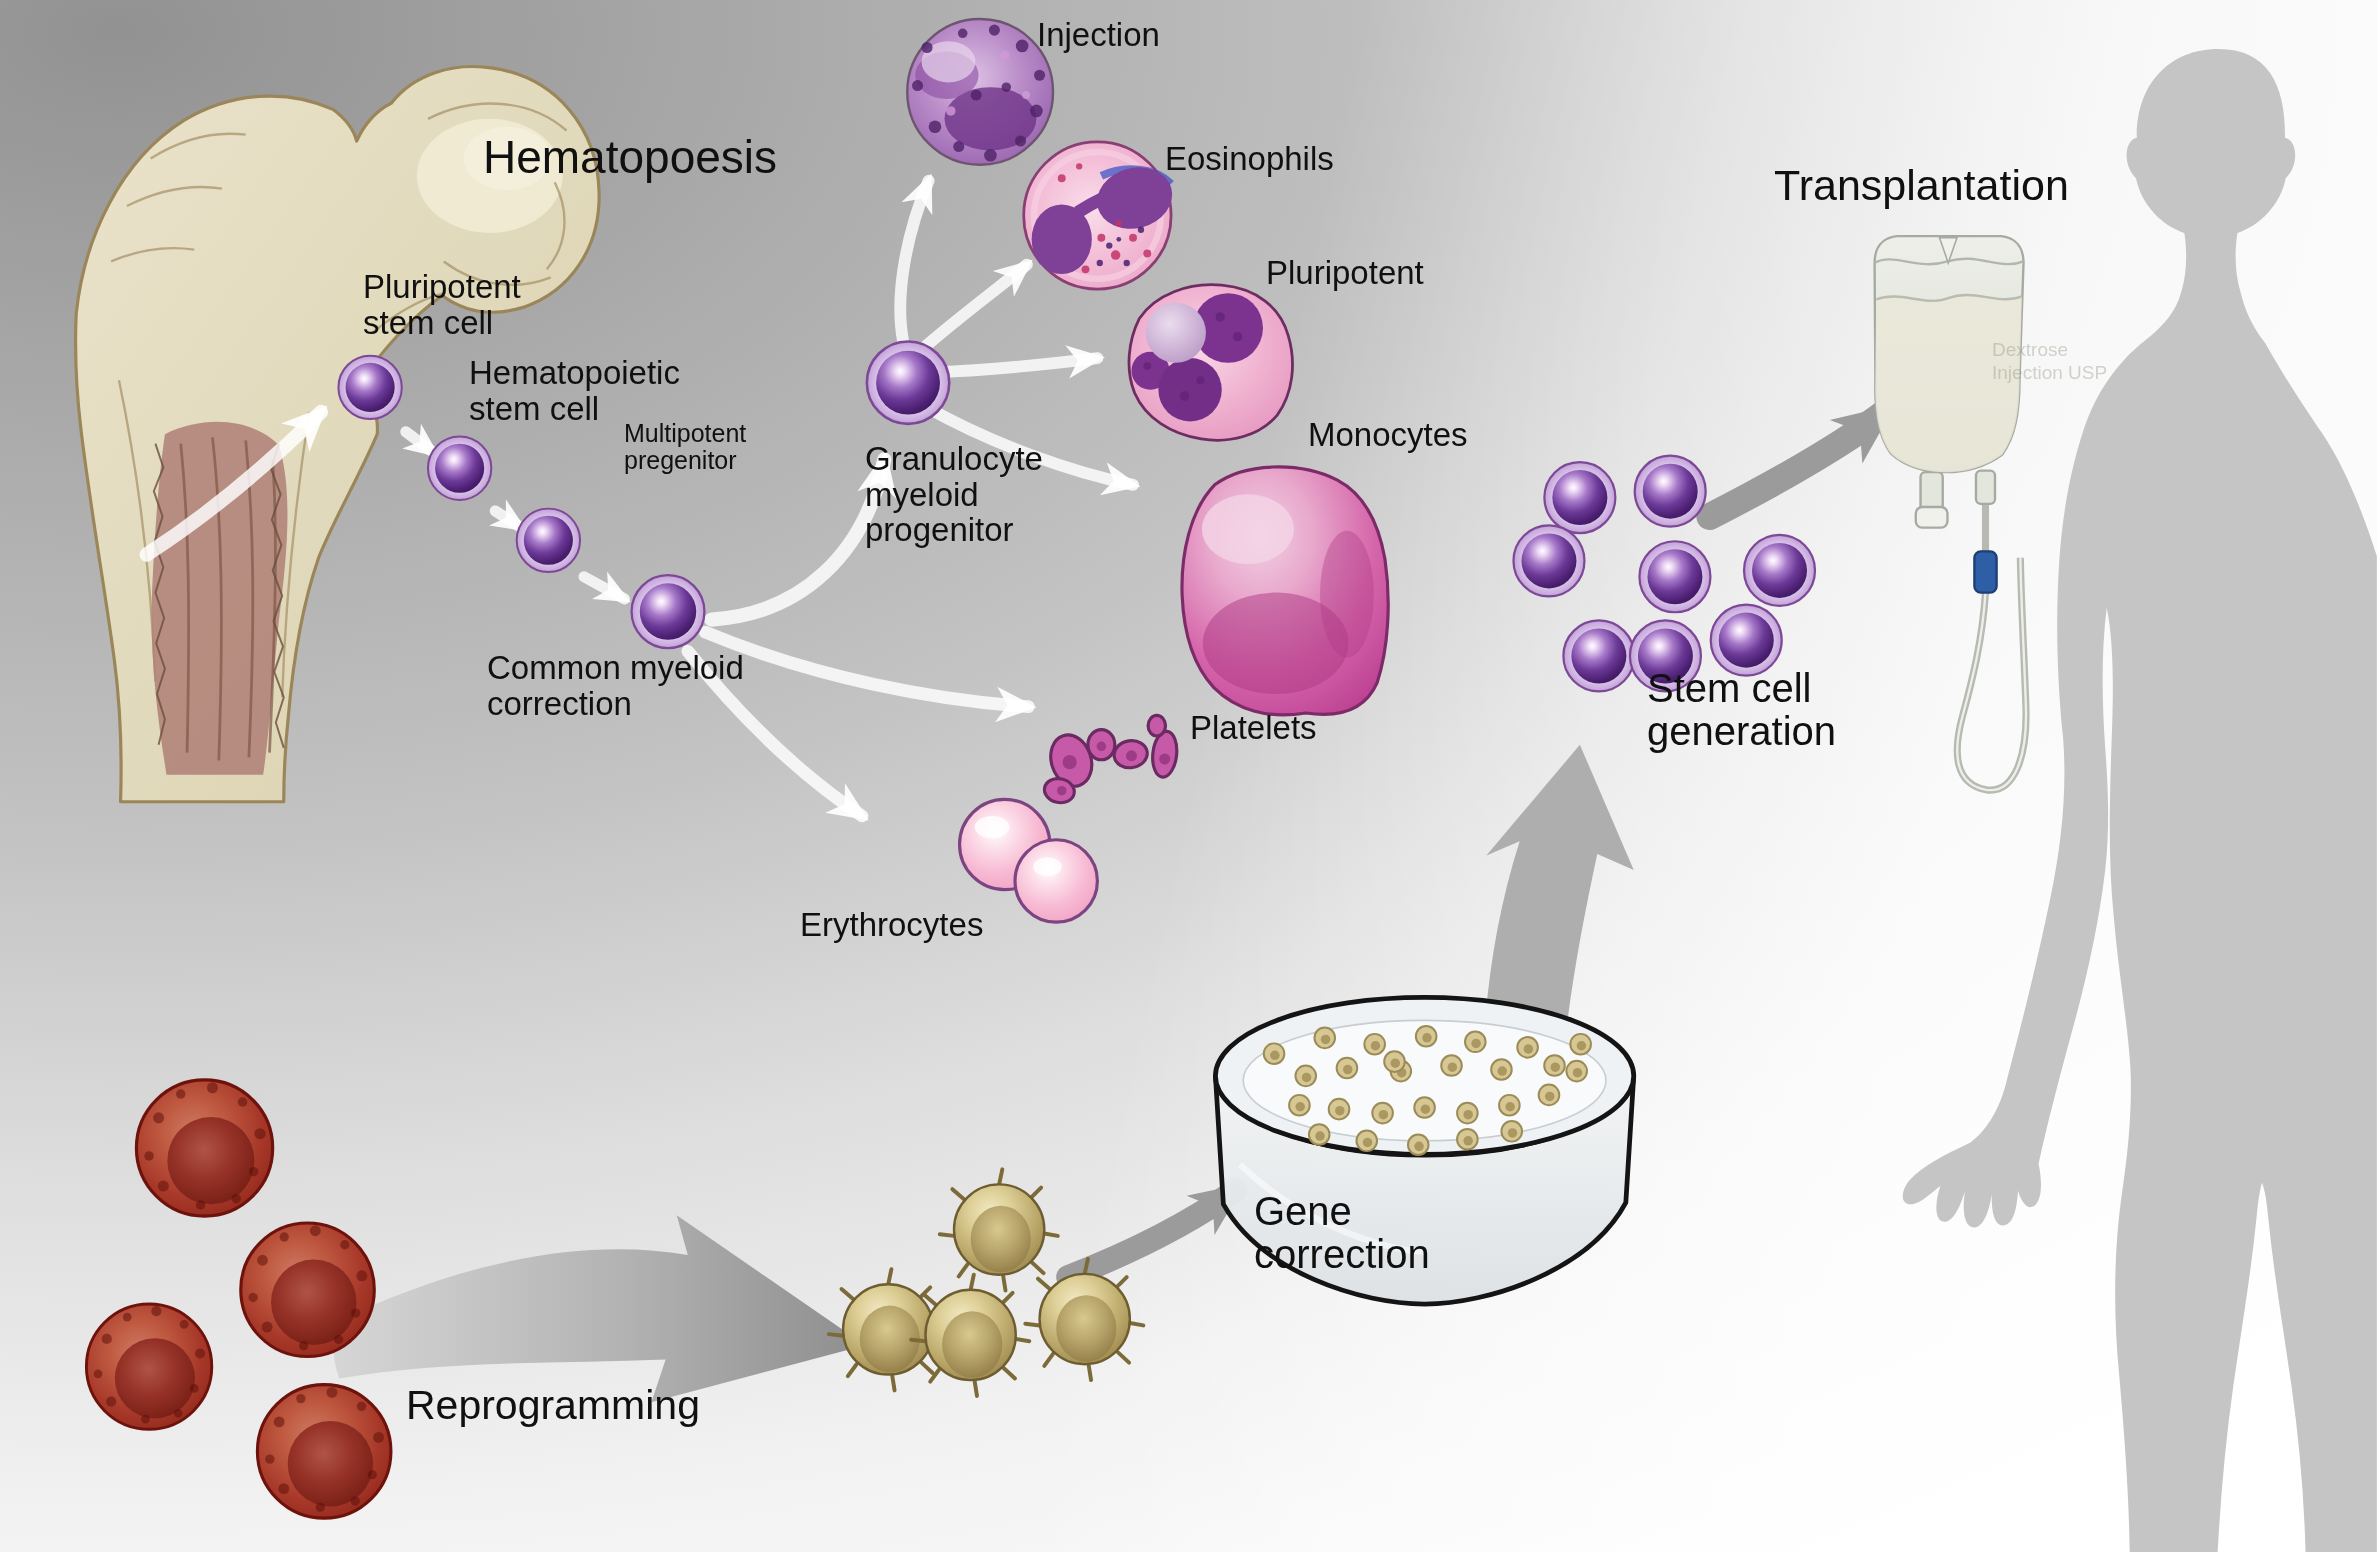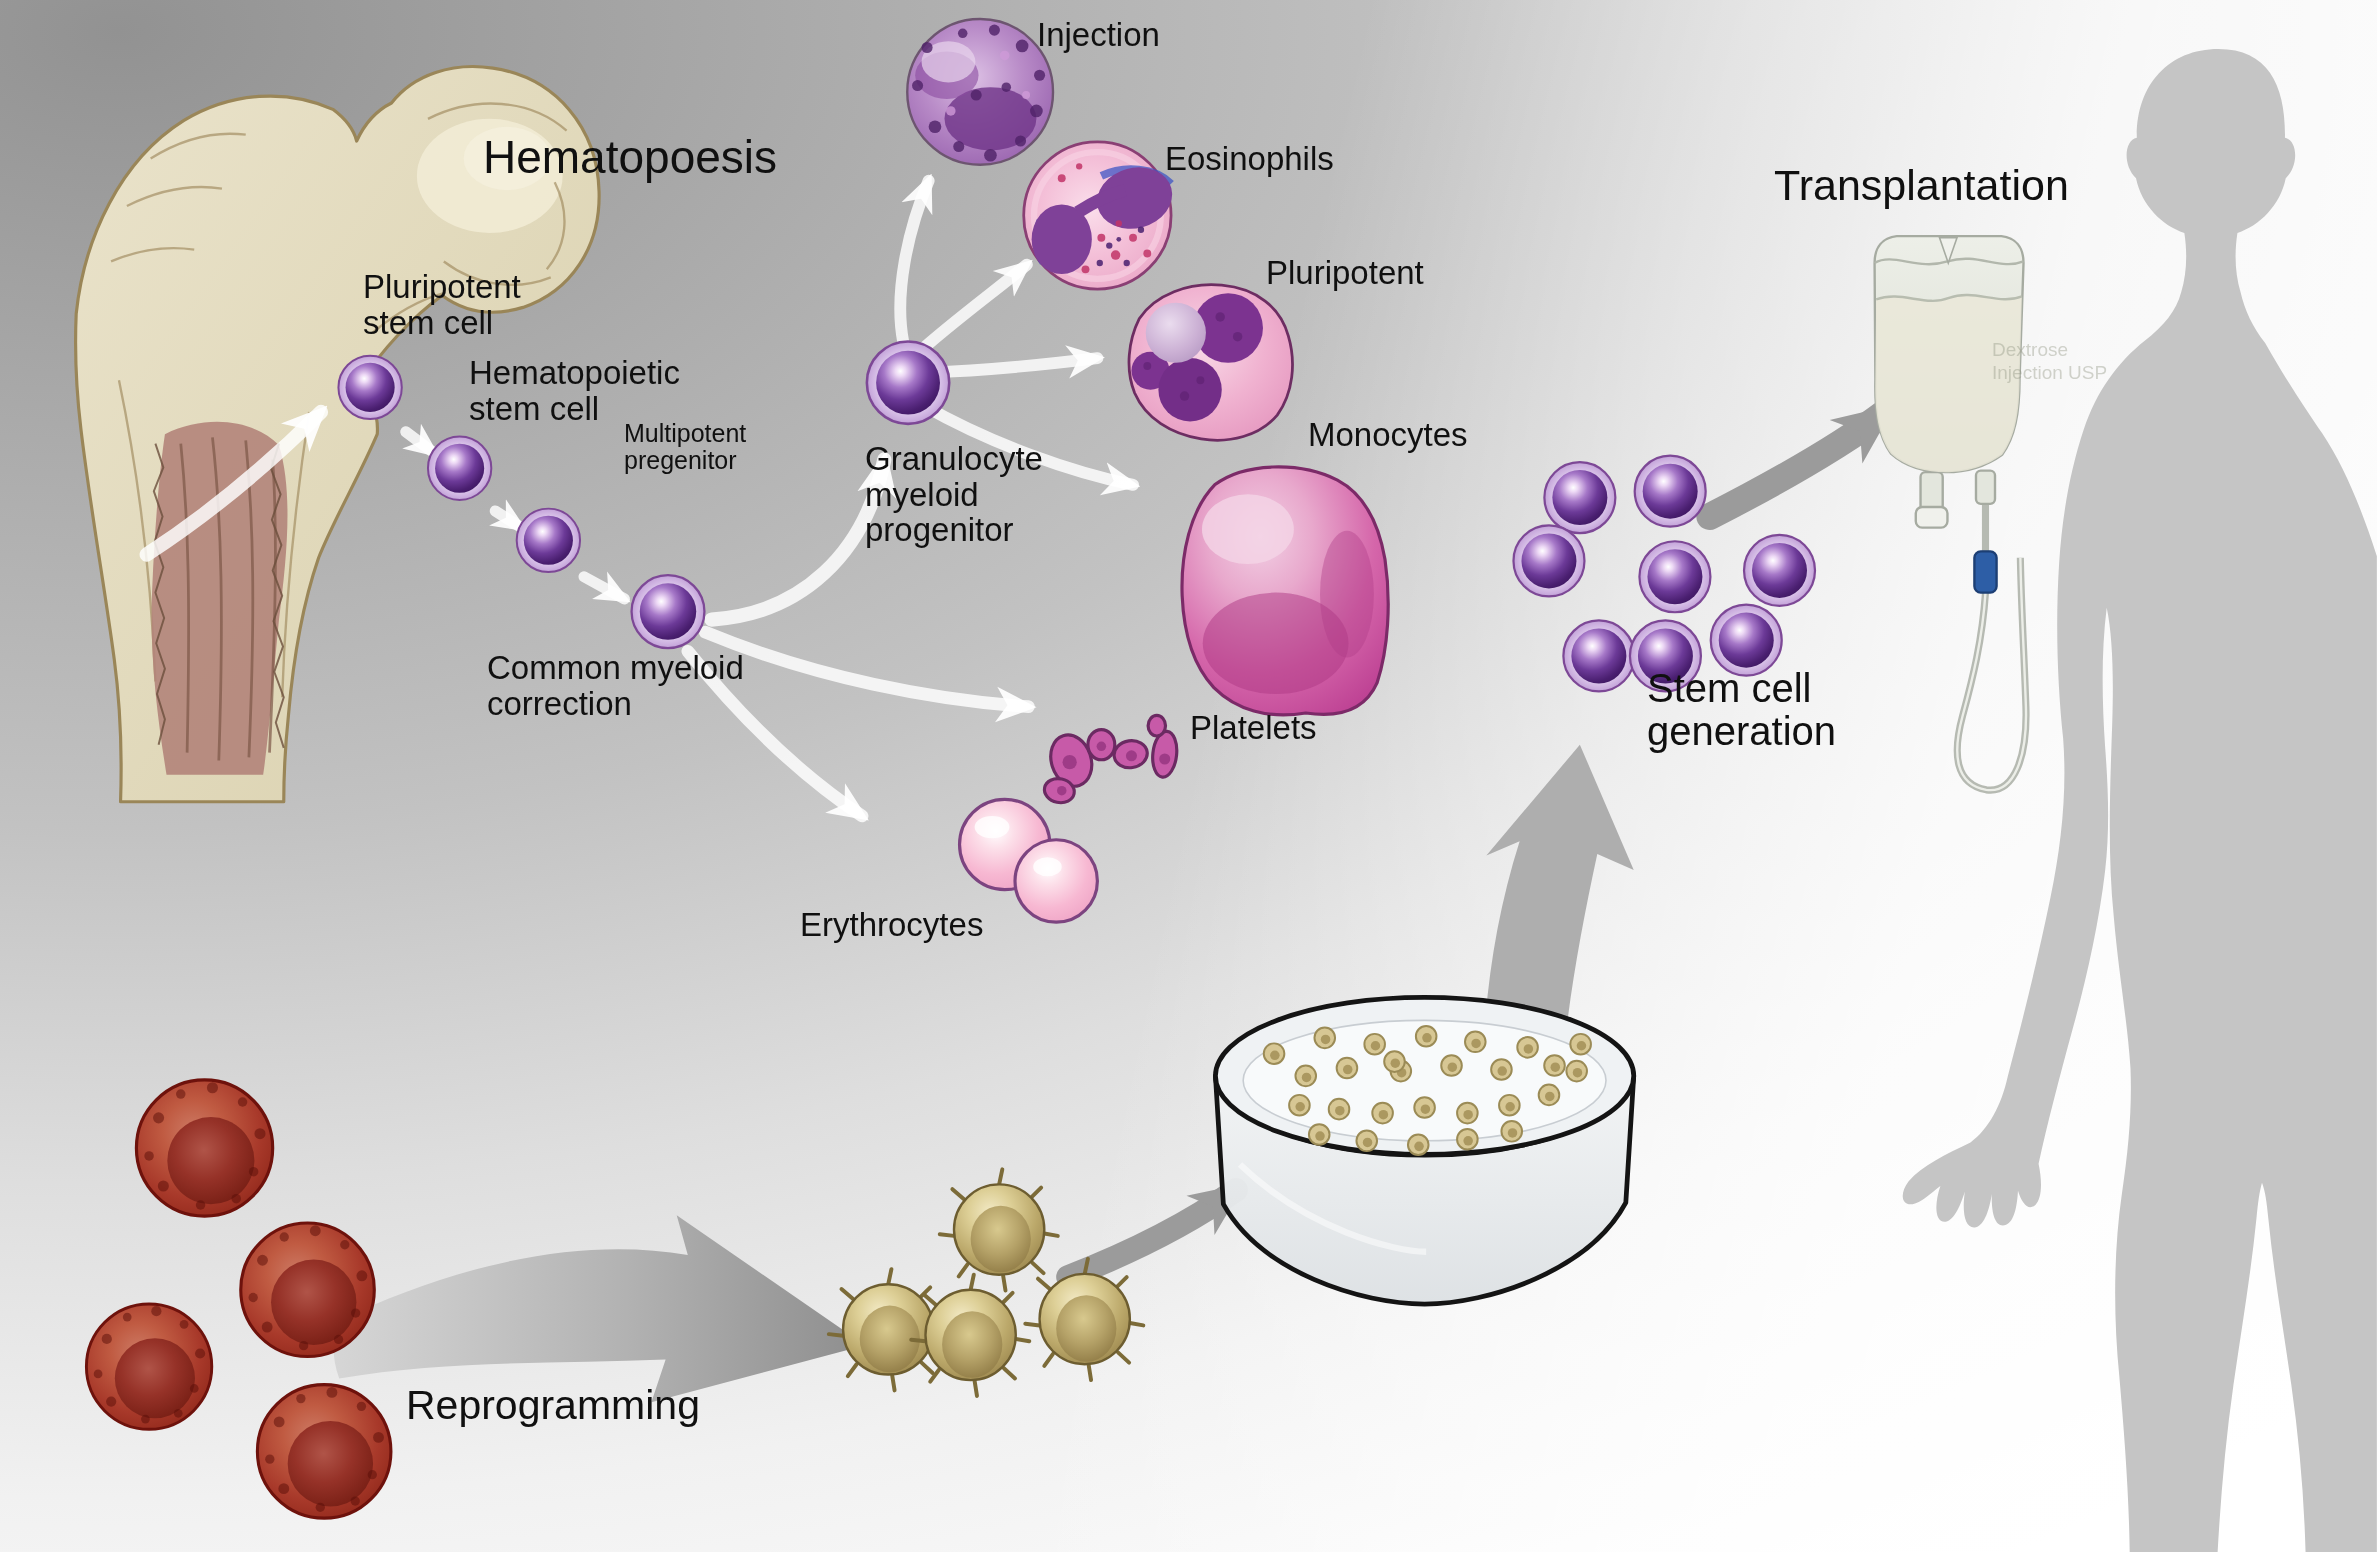--- a/index.html
+++ b/index.html
@@ -398,20 +398,22 @@
 <div class="lbl" style="left:865px;top:441px;font-size:33px">Granulocyte
 myeloid
 progenitor</div>
 <div class="lbl" style="left:1037px;top:17.4px;font-size:33px">Injection</div>
 <div class="lbl" style="left:1165px;top:141px;font-size:33px">Eosinophils</div>
 <div class="lbl" style="left:1266px;top:255px;font-size:33px">Pluripotent</div>
 <div class="lbl" style="left:1308px;top:417px;font-size:33px">Monocytes</div>
 <div class="lbl" style="left:1190px;top:710px;font-size:33px">Platelets</div>
 <div class="lbl" style="left:800px;top:907px;font-size:33px">Erythrocytes</div>
 <div class="lbl" style="left:406px;top:1383px;font-size:41px">Reprogramming</div>
+<div class="lbl" style="left:1254px;top:1190px;font-size:40px">Gene
+correction</div>
 <div class="lbl" style="left:1647px;top:667px;font-size:40px">Stem cell
 generation</div>
 <div class="lbl" style="left:1774px;top:162px;font-size:43px">Transplantation</div>
 <div class="bagtxt" style="left:1992px;top:339px;font-size:19px">Dextrose
 Injection USP</div>
 
 </div>
 
 
 </body></html>

